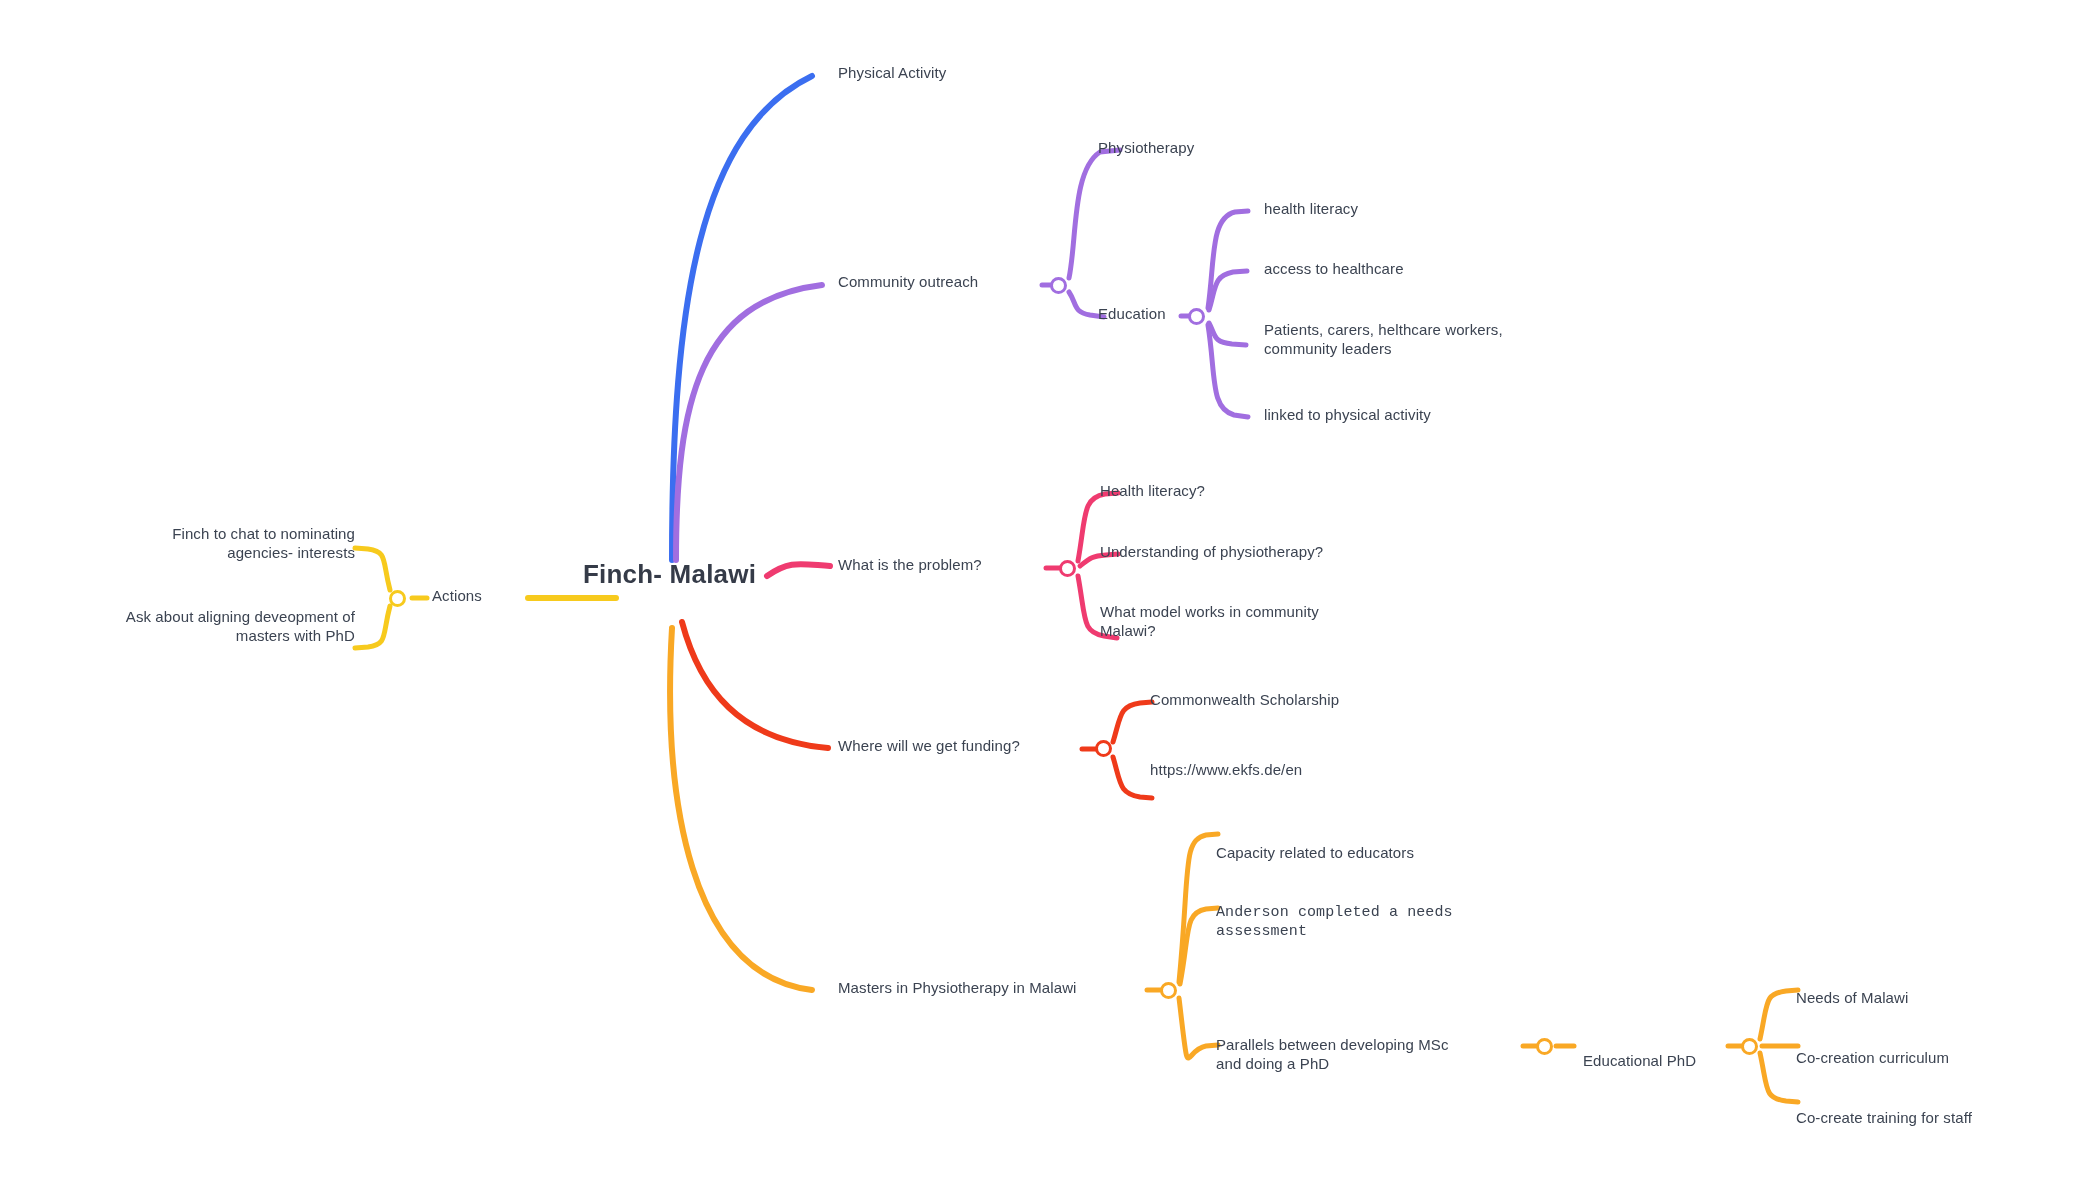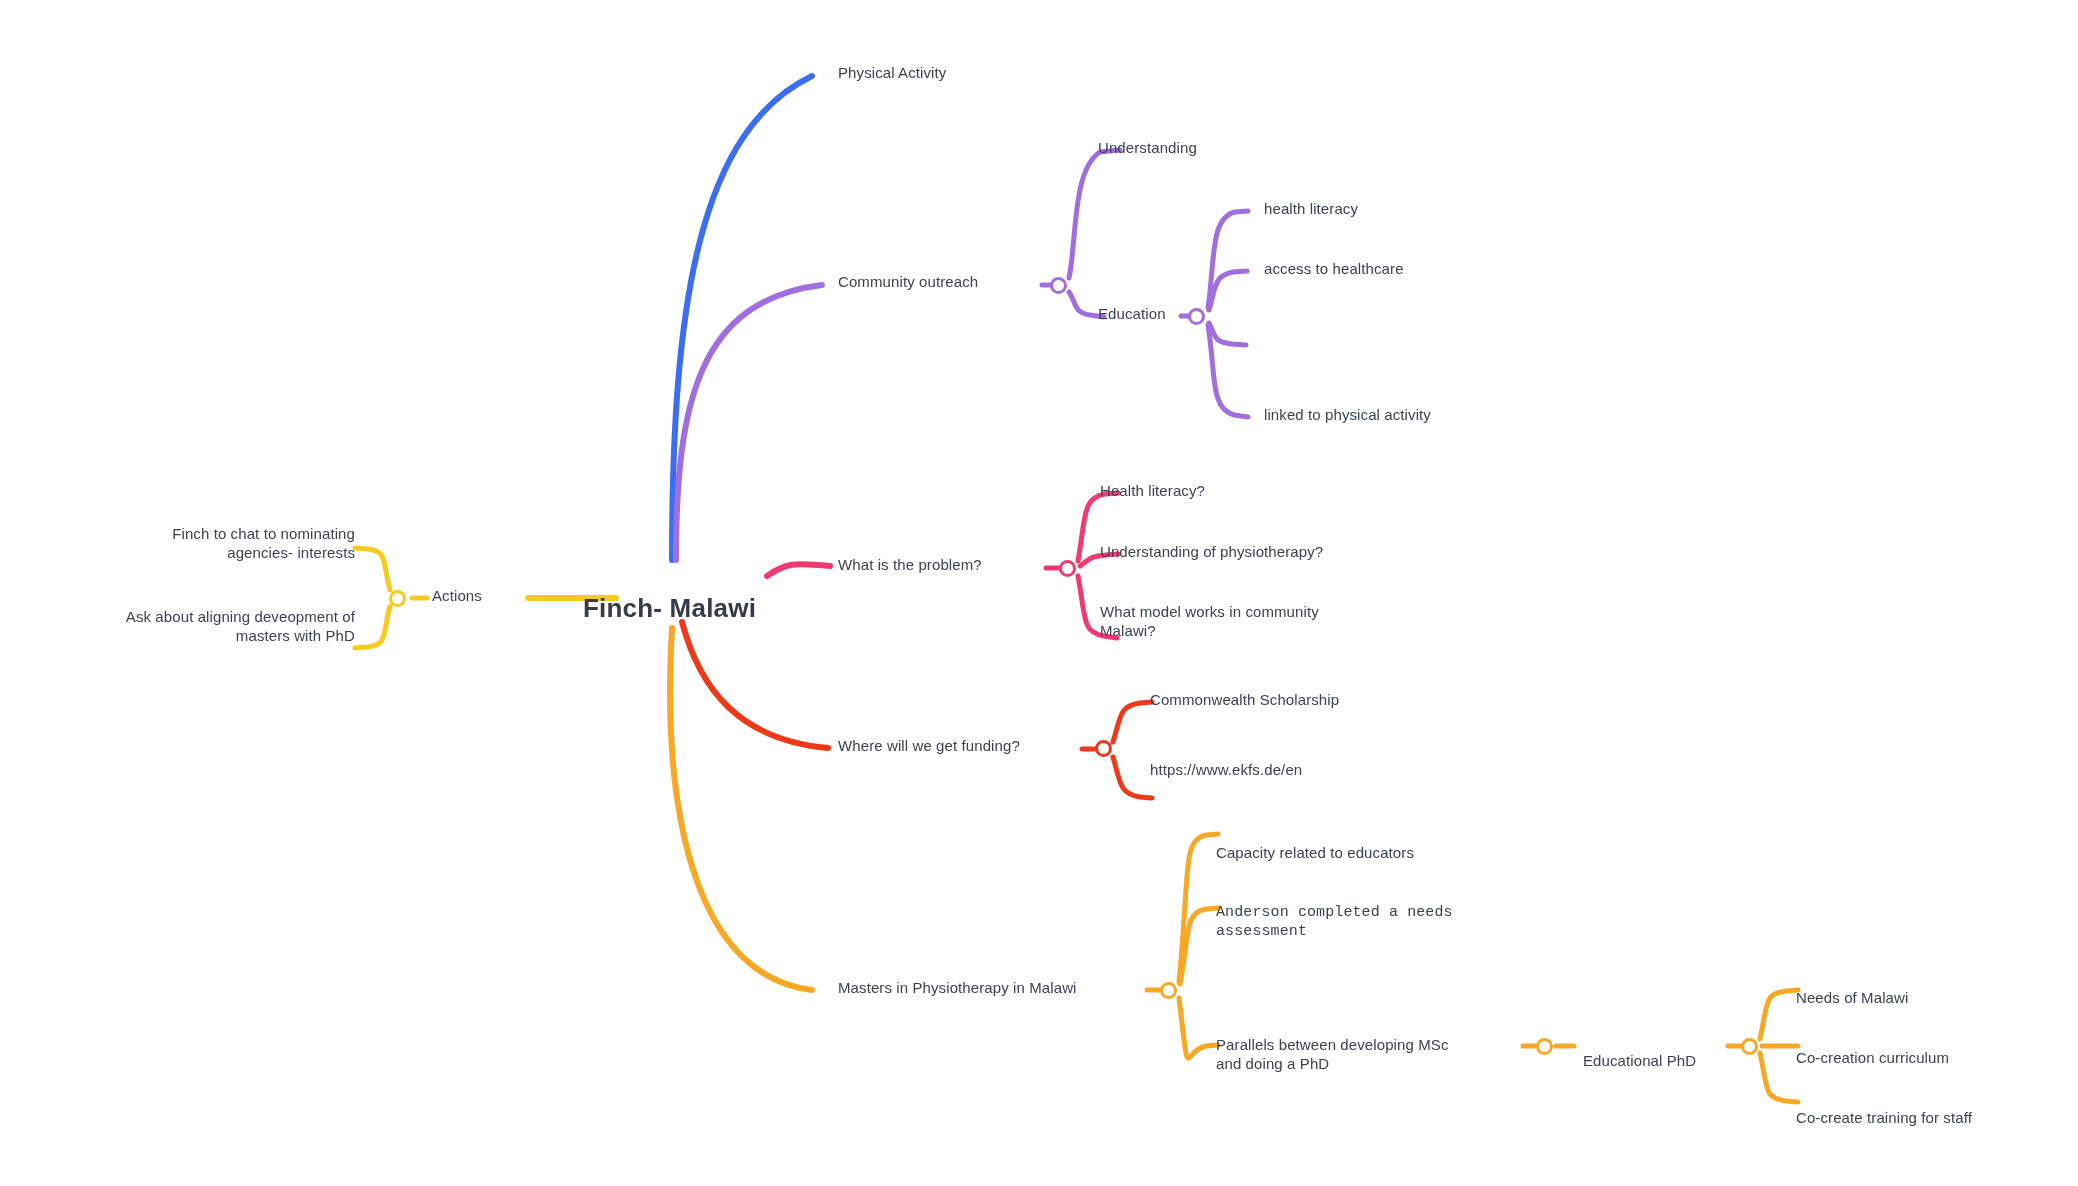--- a/index.html
+++ b/index.html
@@ -126,38 +126,40 @@
 
       <path stroke="#f9a825" stroke-width="5" d="M 1760 1039 C 1768 1002 1764 994 1786 991 L 1798 990"></path>
 
       <path stroke="#f9a825" stroke-width="5" d="M 1762 1046 L 1798 1046"></path>
 
       <path stroke="#f9a825" stroke-width="5" d="M 1760 1053 C 1768 1090 1764 1098 1786 1101 L 1798 1102"></path>
 
     </g>
   </svg>
 
-  <div class="node root" style="left:583px; top:592px;text-align:right;">Finch- Malawi</div>
+  <div class="node root" style="left:583px; top:558px;text-align:right;">Finch- Malawi</div>
 
   <div class="node" style="left:838px; top:63px;">Physical Activity</div>
 
   <div class="node" style="left:838px; top:272px;">Community outreach</div>
 
   <div class="toggle" style="left:1050px; top:277px; border-color:#a16ee0;"></div>
 
-  <div class="node" style="left:1098px; top:138px;">Understanding</div>
+  <div class="node" style="left:1098px; top:138px;">Physiotherapy</div>
 
   <div class="node" style="left:1098px; top:304px;">Education</div>
 
   <div class="toggle" style="left:1188px; top:308px; border-color:#a16ee0;"></div>
 
   <div class="node" style="left:1264px; top:199px;">health literacy</div>
 
   <div class="node" style="left:1264px; top:259px;">access to healthcare</div>
 
+  <div class="node" style="left:1264px; top:320px;">Patients, carers, helthcare workers,
+community leaders</div>
 
   <div class="node" style="left:1264px; top:405px;">linked to physical activity</div>
 
   <div class="node" style="left:432px; top:586px;">Actions</div>
 
   <div class="toggle" style="left:389px; top:590px; border-color:#f7ca1d;"></div>
 
   <div class="node" style="left: 120px; top: 524px; text-align: right; width: 235px;">Finch to chat to nominating
 agencies- interests</div>
 

